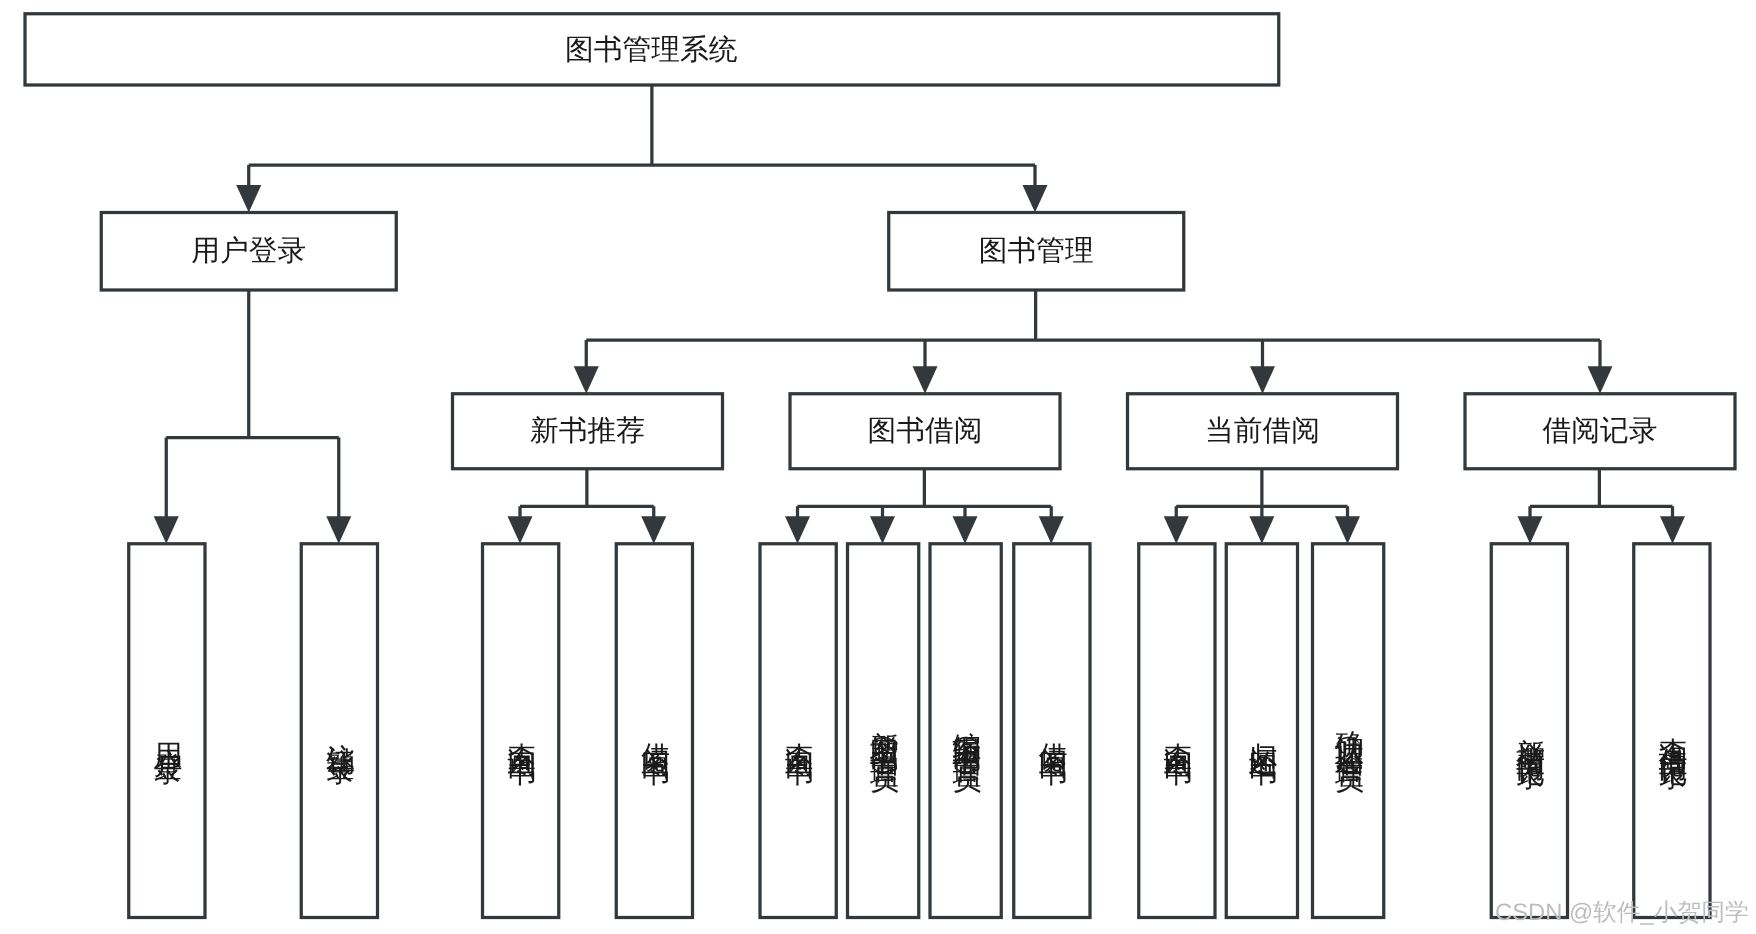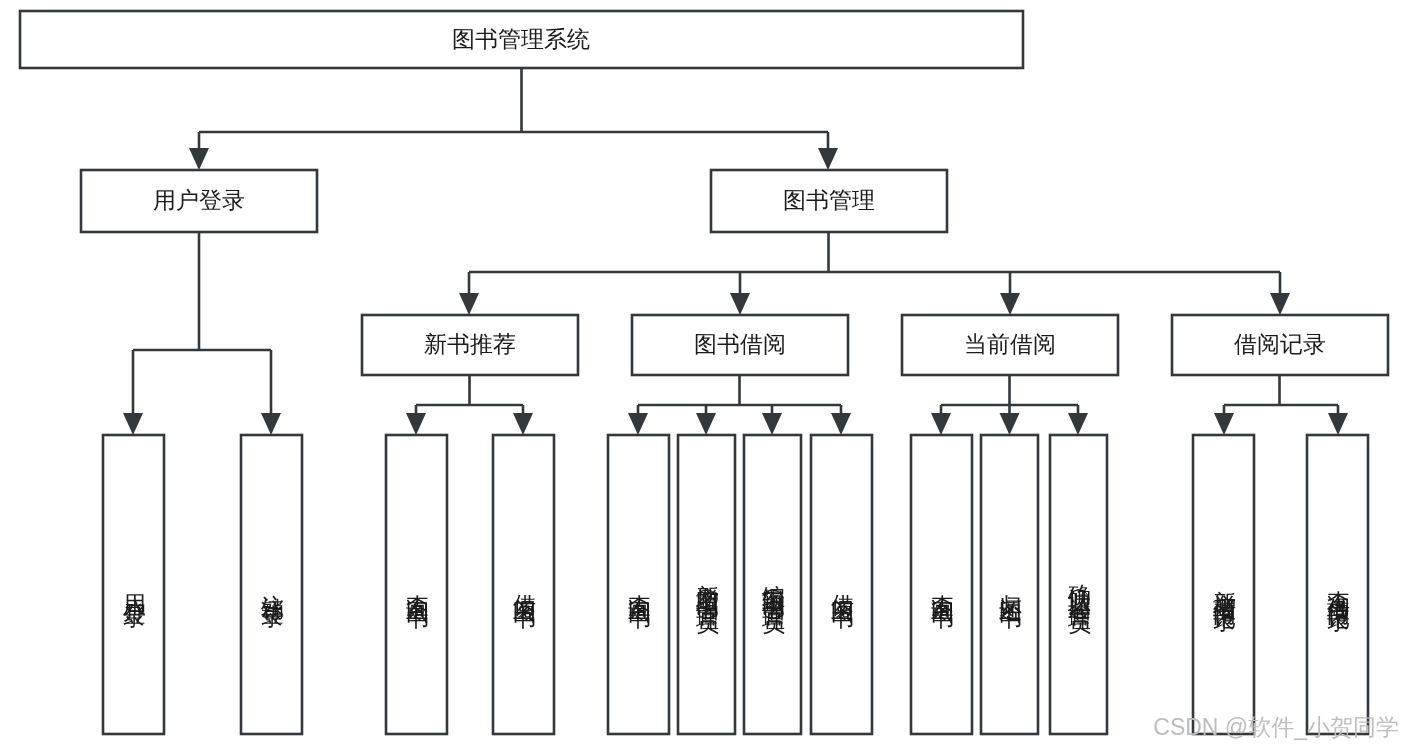--- a/index.html
+++ b/index.html
@@ -52,21 +52,21 @@
     font-size: 23px;
     writing-mode: vertical-rl;
     text-orientation: upright;
     letter-spacing: 4px;
   }
   .watermark {
     position: absolute;
     right: 6px;
     bottom: 4px;
     font-family: "Liberation Sans", "DejaVu Sans", sans-serif;
-    font-size: 23px;
+    font-size: 19px;
     color: #bdbdbd;
     white-space: nowrap;
     pointer-events: none;
   }
 </style>
 </head>
 <body>
 
 <div id="diagram-root">
 

